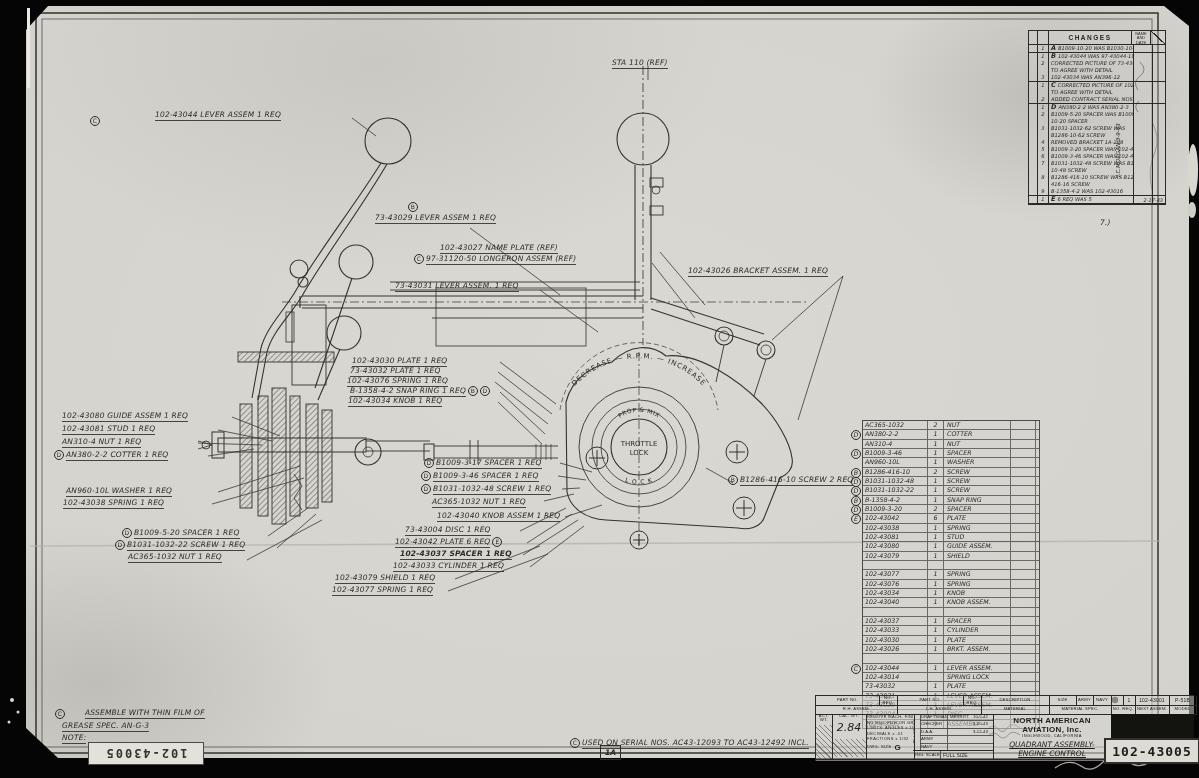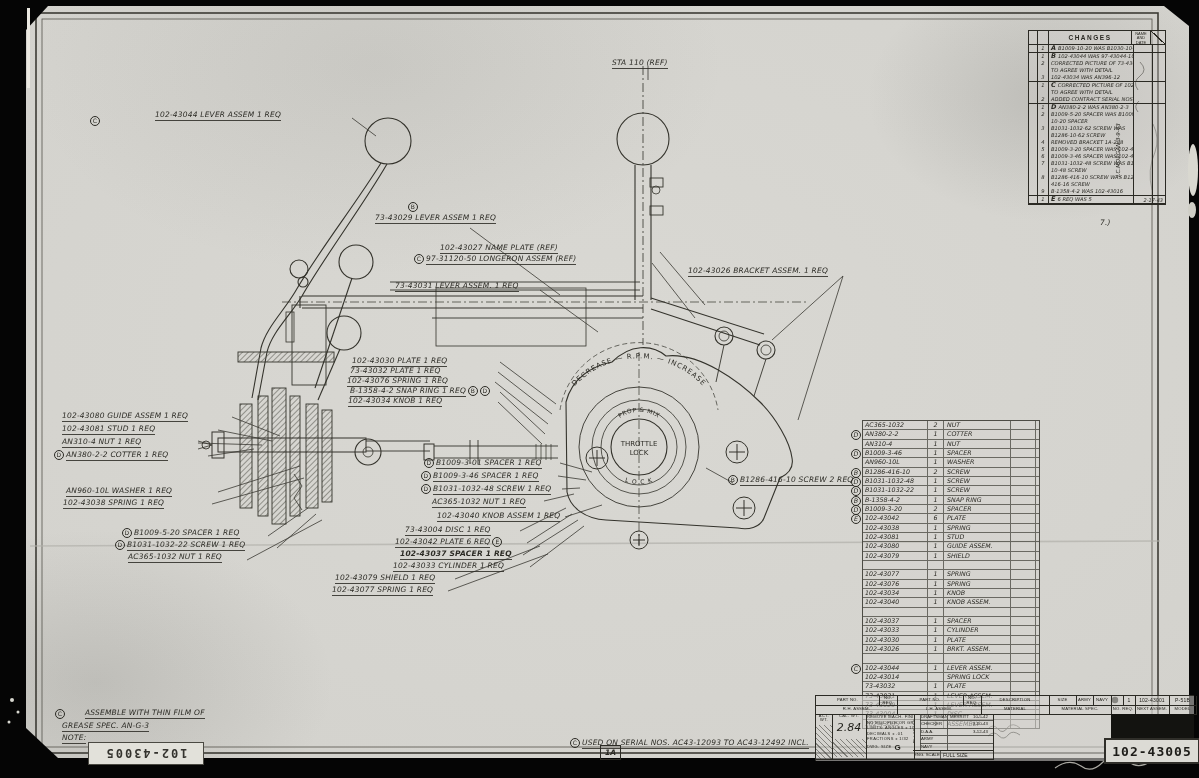--- a/index.html
+++ b/index.html
@@ -289,21 +289,21 @@
         <div class="callout" style="left: 348px; top: 396px;"><span class="t">102-43034  KNOB  1 REQ</span></div>
         <div class="callout" style="left: 62px; top: 411px;"><span class="t">102-43080  GUIDE ASSEM  1 REQ</span></div>
         <div class="callout" style="left: 62px; top: 424px;"><span class="t">102-43081  STUD  1 REQ</span></div>
         <div class="callout" style="left: 62px; top: 437px;"><span class="t">AN310-4  NUT  1 REQ</span></div>
         <div class="callout" style="left: 54px; top: 450px;"><span class="flagc">D</span><span class="t">AN380-2-2  COTTER  1 REQ</span></div>
         <div class="callout" style="left: 66px; top: 486px;"><span class="t">AN960-10L  WASHER  1 REQ</span></div>
         <div class="callout" style="left: 63px; top: 498px;"><span class="t">102-43038  SPRING  1 REQ</span></div>
         <div class="callout" style="left: 122px; top: 528px;"><span class="flagc">D</span><span class="t">B1009-5-20  SPACER  1 REQ</span></div>
         <div class="callout" style="left: 115px; top: 540px;"><span class="flagc">D</span><span class="t">B1031-1032-22  SCREW  1 REQ</span></div>
         <div class="callout" style="left: 128px; top: 552px;"><span class="t">AC365-1032  NUT  1 REQ</span></div>
-        <div class="callout" style="left: 424px; top: 458px;"><span class="flagc">D</span><span class="t">B1009-3-01  SPACER  1 REQ</span></div>
+        <div class="callout" style="left: 424px; top: 458px;"><span class="flagc">D</span><span class="t">B1009-3-17  SPACER  1 REQ</span></div>
         <div class="callout" style="left: 421px; top: 471px;"><span class="flagc">D</span><span class="t">B1009-3-46  SPACER  1 REQ</span></div>
         <div class="callout" style="left: 421px; top: 484px;"><span class="flagc">D</span><span class="t">B1031-1032-48  SCREW  1 REQ</span></div>
         <div class="callout" style="left: 432px; top: 497px;"><span class="t">AC365-1032  NUT  1 REQ</span></div>
         <div class="callout" style="left: 437px; top: 511px;"><span class="t">102-43040  KNOB ASSEM  1 REQ</span></div>
         <div class="callout" style="left: 405px; top: 525px;"><span class="t">73-43004  DISC  1 REQ</span></div>
         <div class="callout" style="left: 395px; top: 537px;"><span class="t">102-43042  PLATE  6 REQ</span><span style="margin-left: 2px;"><span class="flagc">E</span></span></div>
         <div class="callout" style="left: 400px; top: 549px; font-weight: bold;"><span class="t">102-43037  SPACER  1 REQ</span></div>
         <div class="callout" style="left: 393px; top: 561px;"><span class="t">102-43033  CYLINDER  1 REQ</span></div>
         <div class="callout" style="left: 335px; top: 573px;"><span class="t">102-43079  SHIELD  1 REQ</span></div>
         <div class="callout" style="left: 332px; top: 585px;"><span class="t">102-43077  SPRING  1 REQ</span></div>
@@ -835,20 +835,26 @@
               <span class="rl">NAVY</span>
               <span class="rn"></span>
               <span class="rd"></span>
             </div>
           </div>
         <div class="rolerow" style="position:absolute;left:0;right:0;bottom:0;height:8px;border-bottom:none;border-top:.8px solid #2b2a24">
           <span class="rl" style="line-height:8px">ENG. SCALE</span>
           <span class="rn" style="line-height:8px;font-size:5px">FULL SIZE</span>
         </div>
       </div>
+      <div class="tb" style="left:177px;top:18px;width:118px;height:45px">
+        <div class="big">NORTH AMERICAN AVIATION, Inc.</div>
+        <div class="tiny">INGLEWOOD, CALIFORNIA</div>
+        <div class="hand2" style="margin-top:3px;text-decoration:underline">QUADRANT ASSEMBLY-</div>
+        <div class="hand2" style="text-decoration:underline">ENGINE CONTROL</div>
+      </div>
       <div id="blackcell"></div>
       <div id="stampbox">
         <div>102-43005</div>
       </div>
     </div>
 
     <div id="flipstamp">
       <div>102-43005</div>
     </div>
     <div id="secbox">1A</div>

